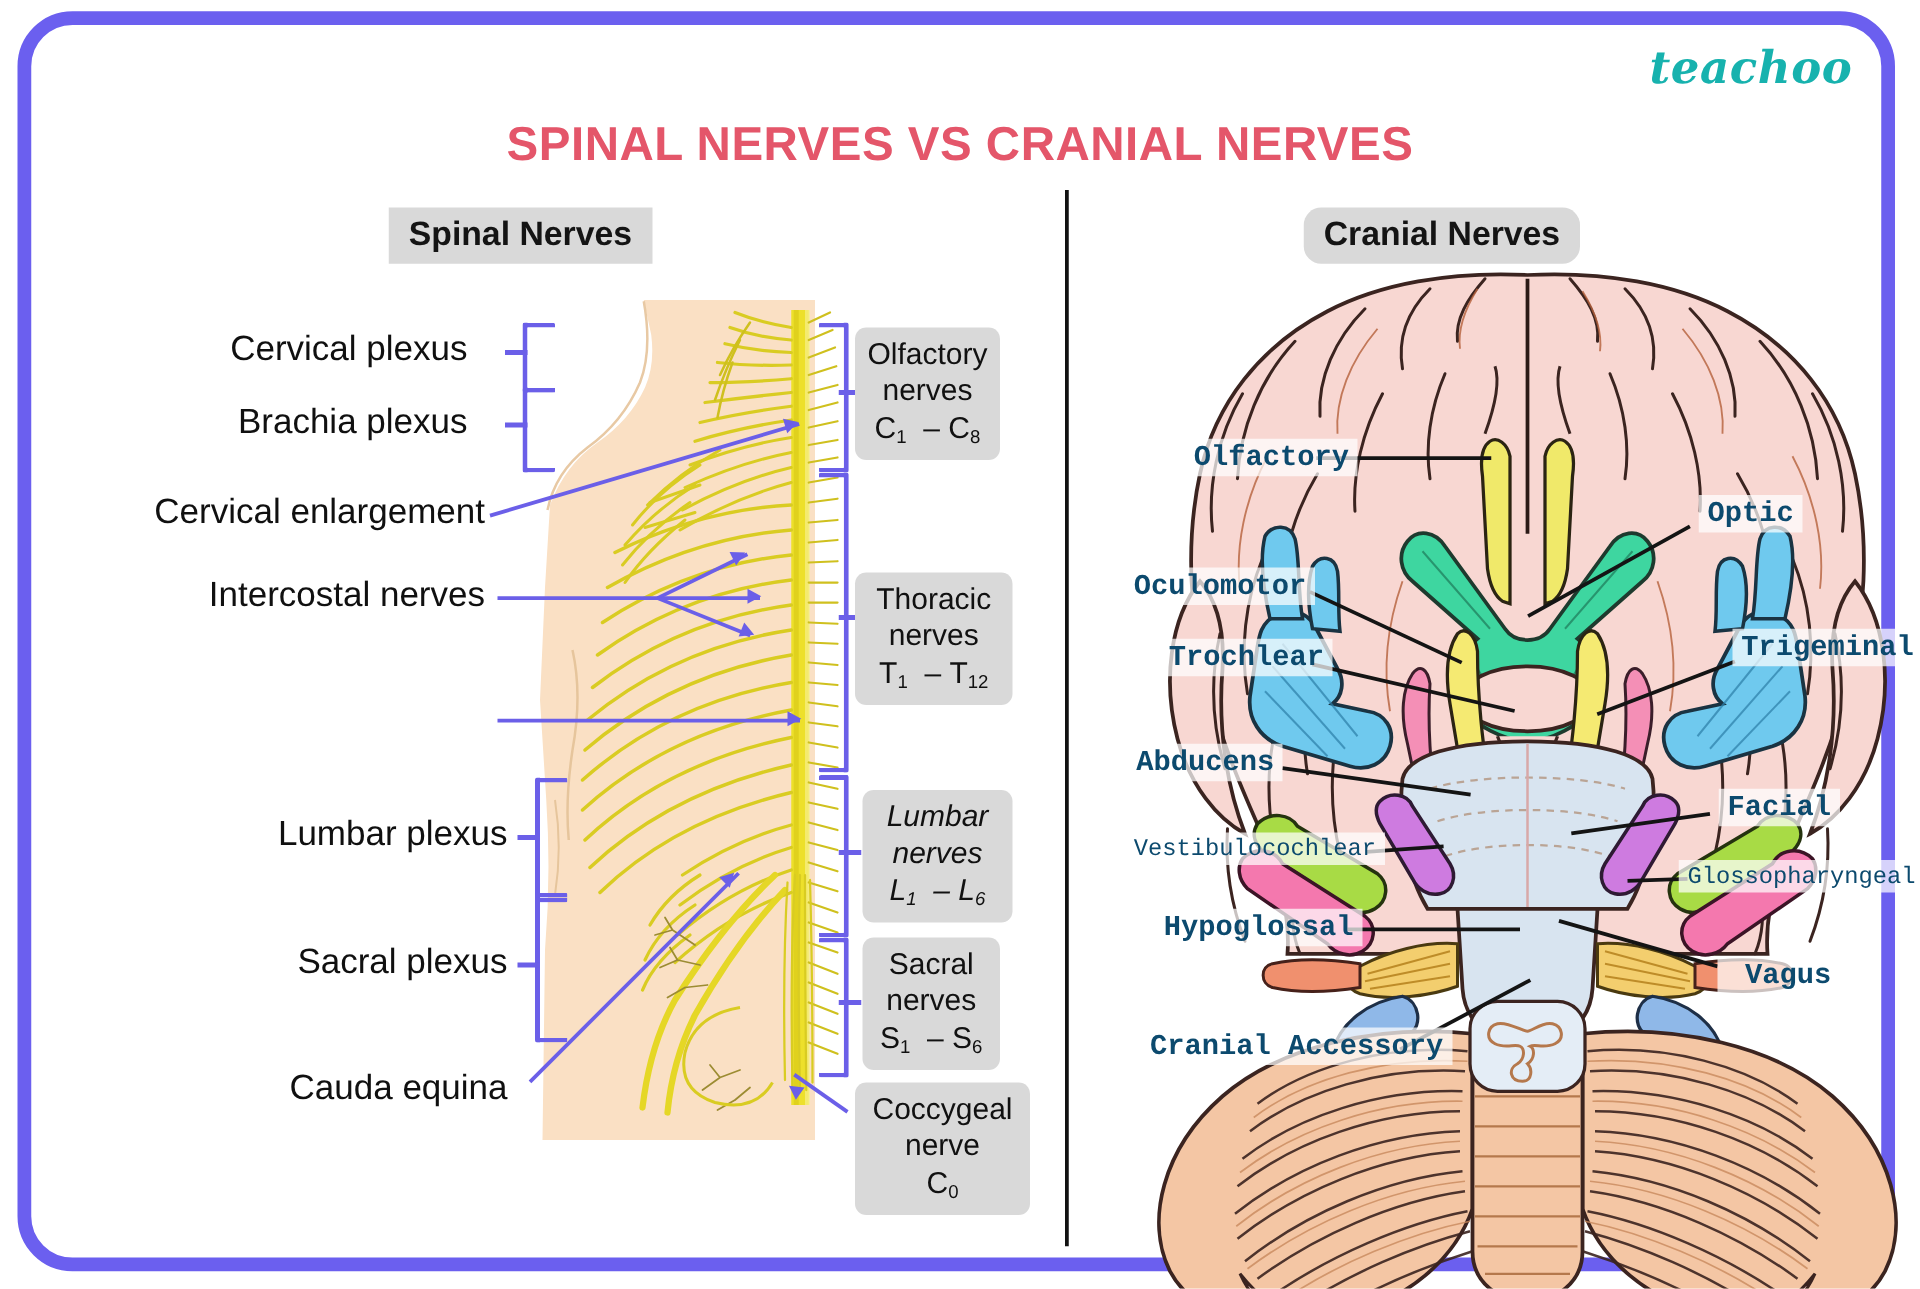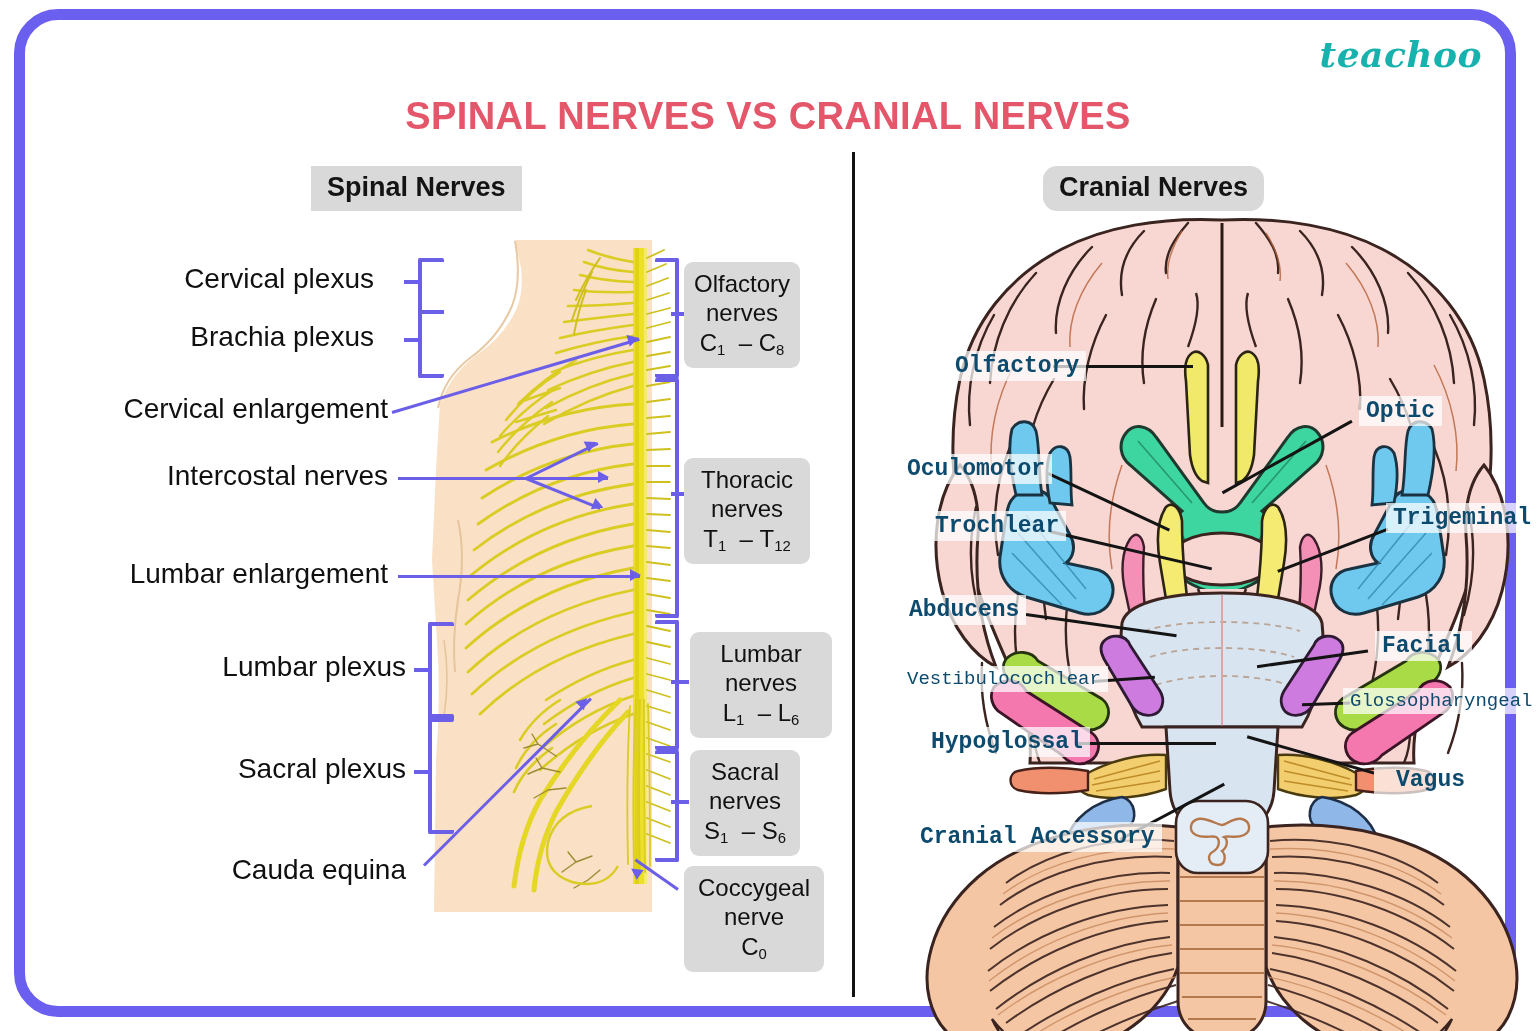--- a/index.html
+++ b/index.html
@@ -209,21 +209,20 @@
       <path d="M648 704 Q650 776 650 866"></path>
     </g>
 
     <path d="M592 806 Q556 812 548 842 Q542 872 572 882 Q604 890 618 866" fill="none" stroke="#D9CC22" stroke-width="2.4"></path>
   </svg>
 
   <div class="lbl" style="right:1162px;top:263px;">Cervical plexus</div>
   <div class="lbl" style="right:1162px;top:321px;">Brachia plexus</div>
   <div class="lbl" style="right:1148px;top:393px;">Cervical enlargement</div>
   <div class="lbl" style="right:1148px;top:460px;">Intercostal nerves</div>
-  <div class="lbl" style="right:1148px;top:558px;">Lumbar enlargement</div>
   <div class="lbl" style="right:1130px;top:651px;">Lumbar plexus</div>
   <div class="lbl" style="right:1130px;top:753px;">Sacral plexus</div>
   <div class="lbl" style="right:1130px;top:854px;">Cauda equina</div>
 
   <div class="brk" style="left:418px;top:258px;width:22px;height:48px;"></div>
   <div class="tick" style="left:404px;top:280px;width:18px;"></div>
 
   <div class="brk" style="left:418px;top:310px;width:22px;height:60px;"></div>
   <div class="tick" style="left:404px;top:338px;width:18px;"></div>
 
@@ -276,21 +275,21 @@
 
   <div class="nbox" style="left:684px;top:458px;width:126px;height:106px;">
     <div>Thoracic</div>
     <div>nerves</div>
     <div>
       <span>T</span><sub>1</sub>
       &nbsp;–&nbsp;<span>T</span><sub>12</sub>
     </div>
   </div>
 
-  <div class="nbox" style="left:690px;top:632px;width:142px;height:106px;">
+  <div class="nbox" style="left:690px;top:632px;width:120px;height:106px;font-style:italic;">
     <div>Lumbar</div>
     <div>nerves</div>
     <div>
       <span>L</span><sub>1</sub>
       &nbsp;–&nbsp;<span>L</span><sub>6</sub>
     </div>
   </div>
 
   <div class="nbox" style="left:690px;top:750px;width:110px;height:106px;">
     <div>Sacral</div>

